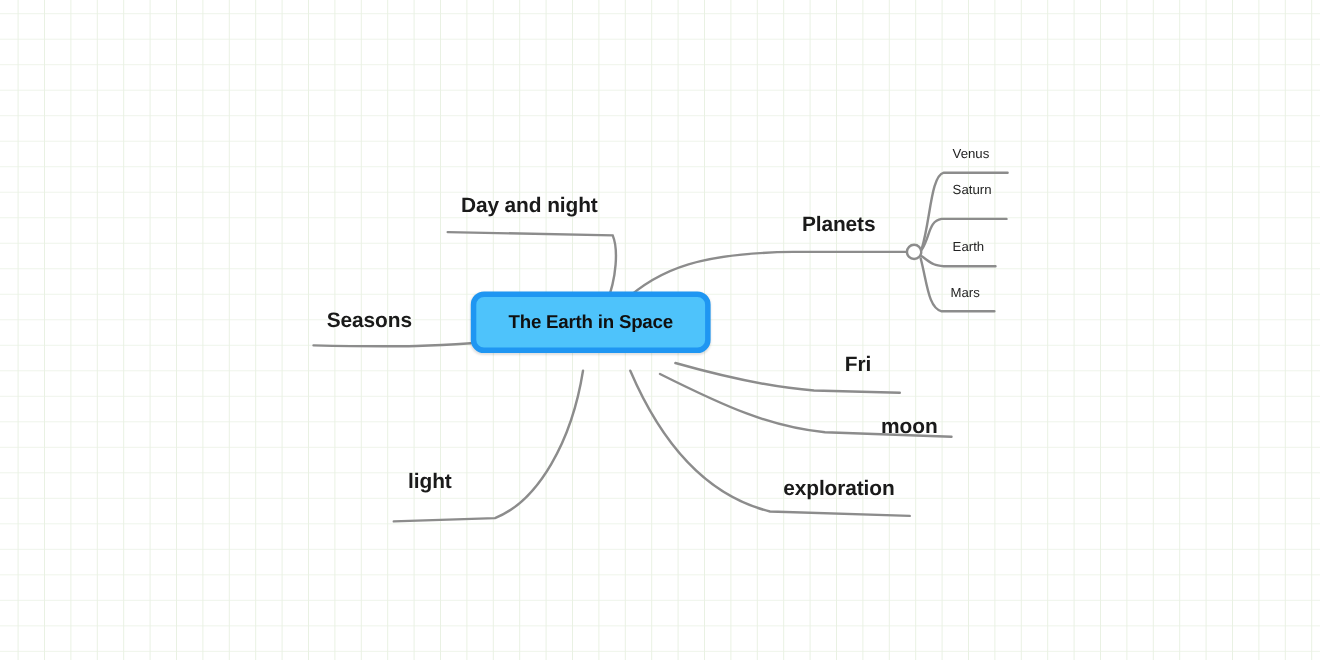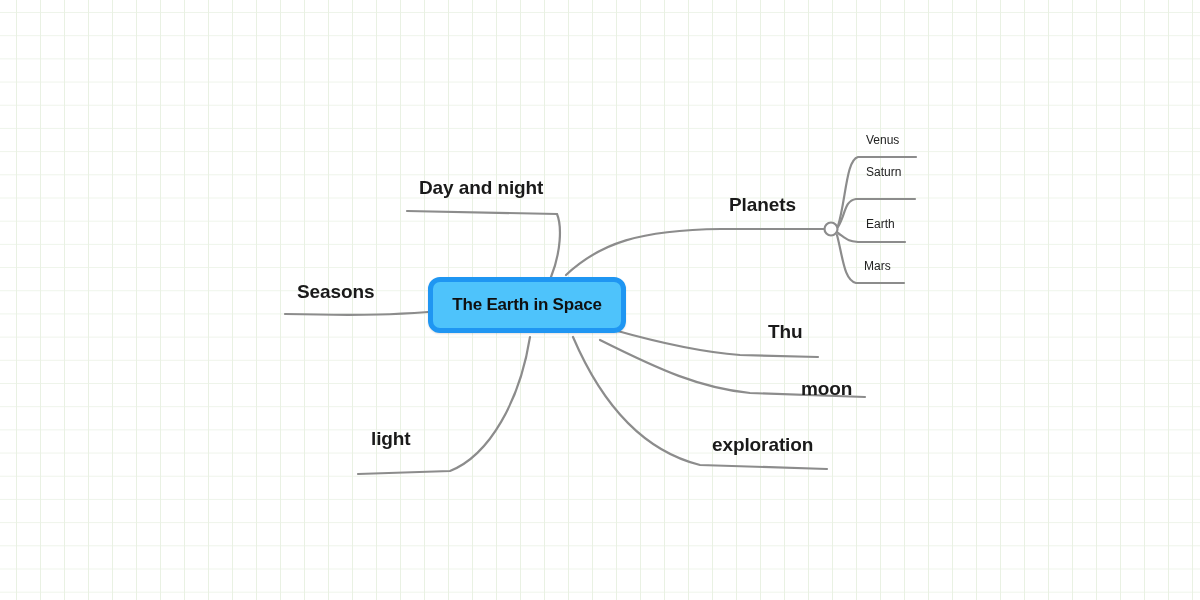--- a/index.html
+++ b/index.html
@@ -110,39 +110,39 @@
 
     <path class="branch-path" d="M 614,330 C 660,343 700,352 740,355 L 818,357" stroke="#8c8c8c" stroke-width="2.2"></path>
 
     <path class="branch-path" d="M 600,340 C 660,370 700,388 750,393 L 865,397" stroke="#8c8c8c" stroke-width="2.2"></path>
 
     <path class="branch-path" d="M 573,337 C 600,400 640,450 700,465 L 827,469" stroke="#8c8c8c" stroke-width="2.2"></path>
 
     <path class="branch-path" d="M 530,337 C 520,400 490,455 450,471 L 358,474" stroke="#8c8c8c" stroke-width="2.2"></path>
   </svg>
 
-  <div id="root-node" style="left: 428px; top: 277px; width: 198px; height: 56px; background-color: rgb(78, 195, 251); border-color: rgb(31, 150, 242);">
+  <div id="root-node" style="left: 428px; top: 265px; width: 218px; height: 56px; background-color: rgb(78, 195, 251); border-color: rgb(31, 150, 242);">
     <span id="root-node-text" style="color: rgb(16, 16, 16);">The Earth in Space</span>
   </div>
 
   <div class="node-label" style="left:419px; top:177px;">Day and night</div>
 
   <div class="node-label" style="left:297px; top:281px;text-align:center;">Seasons</div>
 
   <div class="node-label" style="left:729px; top:194px;">Planets</div>
 
   <div class="sub-label" style="left:866px; top:133px;">Venus</div>
 
   <div class="sub-label" style="left:866px; top:165px;">Saturn</div>
 
   <div class="sub-label" style="left:866px; top:217px;">Earth</div>
 
   <div class="sub-label" style="left:864px; top:259px;">Mars</div>
 
-  <div class="node-label" style="left:768px; top:321px;">Thu</div>
+  <div class="node-label" style="left:768px; top:321px;">Fri</div>
 
   <div class="node-label" style="left:801px; top:378px;">moon</div>
 
   <div class="node-label" style="left:712px; top:434px;">exploration</div>
 
   <div class="node-label" style="left:371px; top:428px;">light</div>
 
 </div>
 
 </body></html>

